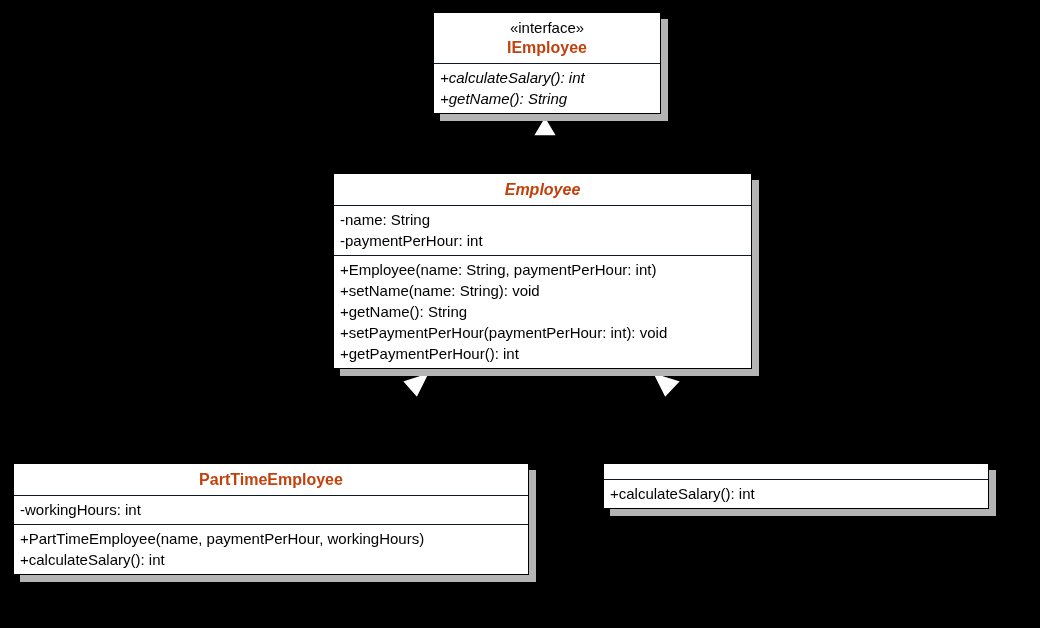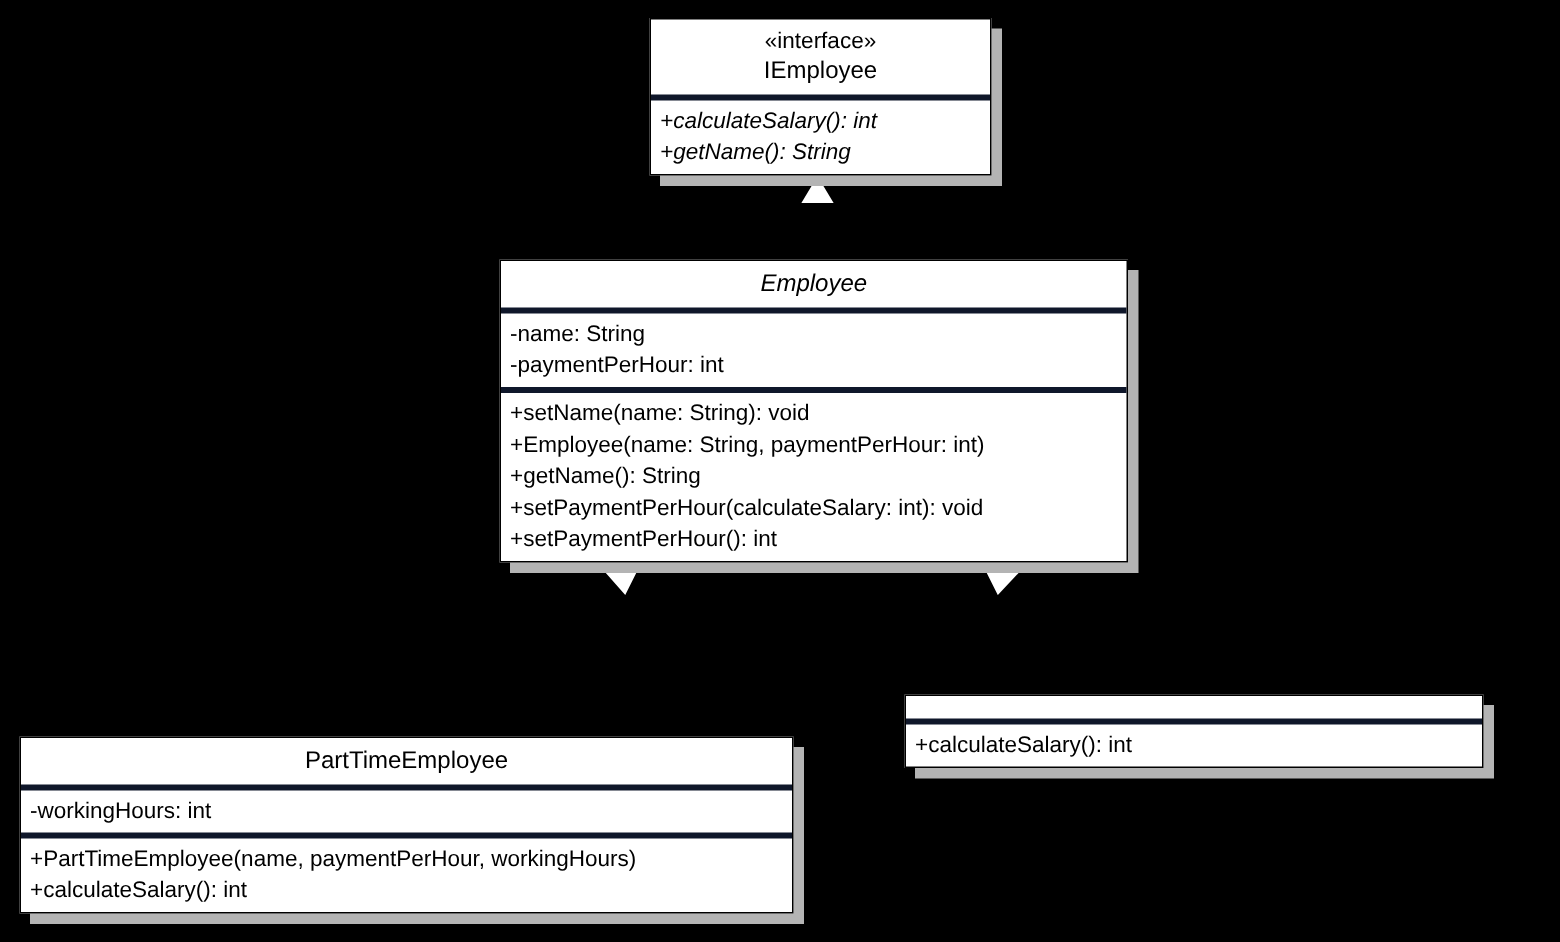--- a/index.html
+++ b/index.html
@@ -28,38 +28,38 @@
     border: 1px solid #000000;
     box-sizing: border-box;
     box-shadow: 7px 7px 0 0 #b4b4b4;
     z-index: 3;
   }
   .compartment {
     box-sizing: border-box;
     padding: 3px 6px 4px 6px;
   }
   .compartment + .compartment {
-    border-top: 4px solid #0f172a;
+    border-top: 1px solid #0f172a;
   }
   .name-compartment {
     text-align: center;
     padding-top: 5px;
     padding-bottom: 5px;
   }
   .stereotype {
     font-size: 15px;
     line-height: 19px;
     color: #000000;
     font-weight: normal;
   }
   .class-name {
     font-size: 16px;
     line-height: 21px;
-    font-weight: normal;
-    color: #000000;
+    font-weight: bold;
+    color: #c2410c;
   }
   .class-name.abstract {
     font-style: italic;
     text-align: center;
   }
   .member {
     font-size: 15px;
     line-height: 21px;
     color: #000000;
     white-space: nowrap;
@@ -111,29 +111,29 @@
 
   <div class="uml-class" style="left:333px; top:173px; width:419px;">
     <div class="compartment name-compartment">
       <div class="class-name abstract">Employee</div>
     </div>
     <div class="compartment">
       <div class="member">-name: String</div>
       <div class="member">-paymentPerHour: int</div>
     </div>
     <div class="compartment">
+      <div class="member">+Employee(name: String, paymentPerHour: int)</div>
       <div class="member">+setName(name: String): void</div>
-      <div class="member">+Employee(name: String, paymentPerHour: int)</div>
       <div class="member">+getName(): String</div>
-      <div class="member">+setPaymentPerHour(calculateSalary: int): void</div>
-      <div class="member">+setPaymentPerHour(): int</div>
+      <div class="member">+setPaymentPerHour(paymentPerHour: int): void</div>
+      <div class="member">+getPaymentPerHour(): int</div>
     </div>
   </div>
 
-  <div class="uml-class" style="left:13px; top:463px; width:516px;margin-top:28px;">
+  <div class="uml-class" style="left:13px; top:463px; width:516px;">
     <div class="compartment name-compartment">
       <div class="class-name">PartTimeEmployee</div>
     </div>
     <div class="compartment">
       <div class="member">-workingHours: int</div>
     </div>
     <div class="compartment">
       <div class="member">+PartTimeEmployee(name, paymentPerHour, workingHours)</div>
       <div class="member">+calculateSalary(): int</div>
     </div>

